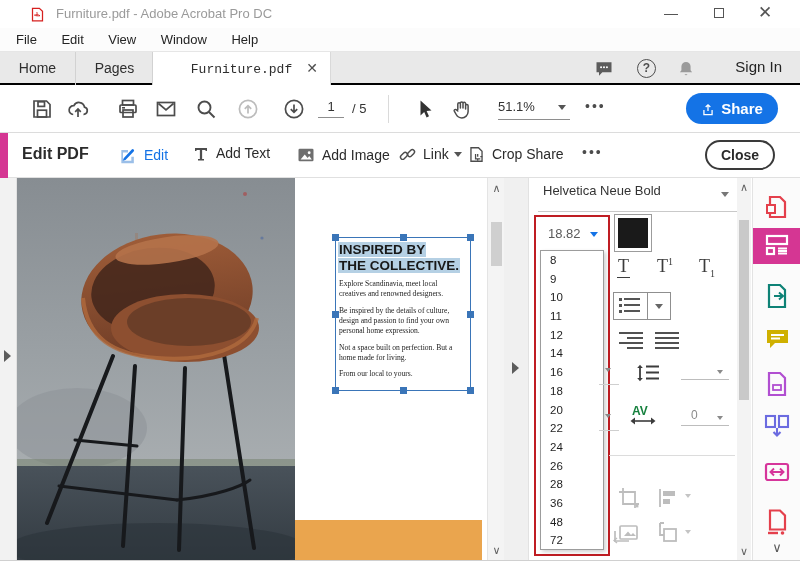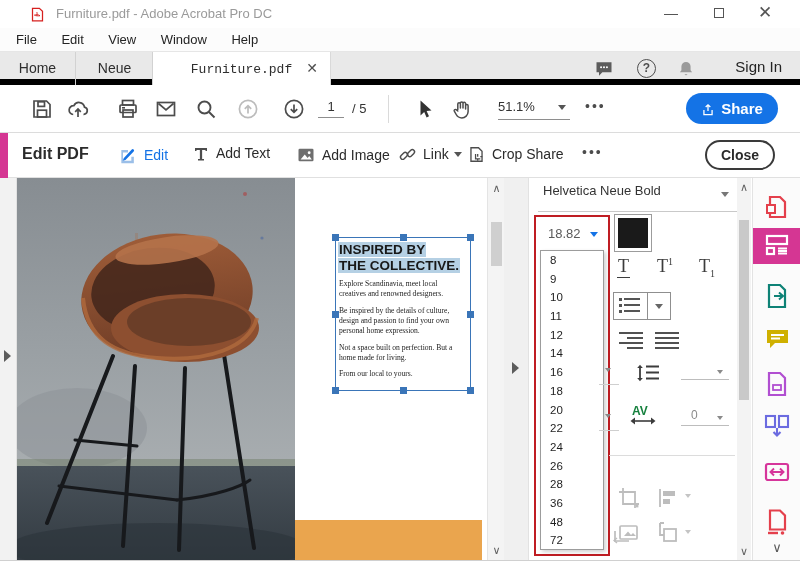--- a/index.html
+++ b/index.html
@@ -16,21 +16,21 @@
   .win-max { right:52px; }
   .win-max .box { display:inline-block; width:10px; height:10px; border:1px solid #555; margin-top:8px; }
   .win-close { right:6px; font-size:17px; }
 
   
   .menubar { position:absolute; left:0; top:28px; width:800px; height:24px; background:#fcfcfc; border-bottom:1px solid #e6e6e6; }
   .menubar span { display:inline-block; padding:4px 10px 0 10px; font-size:13px; color:#242424; }
   .menubar span:first-child { margin-left:6px; }
 
   
-  .tabbar { position:absolute; left:0; top:52px; width:800px; height:33px; background:#e9e9e9; border-bottom:6px solid #000000;}
+  .tabbar { position:absolute; left:0; top:52px; width:800px; height:33px; background:#e9e9e9; border-bottom:2px solid #000000;}
   .tab { position:absolute; top:0; height:33px; line-height:33px; font-size:14px; color:#2e2e2e; text-align:center; }
   .tab-home { left:0; width:76px; border-right:1px solid #d2d2d2; }
   .tab-tools { left:77px; width:76px; border-right:1px solid #d2d2d2; }
   .tab-doc { left:153px; width:178px; background:#fff; border-right:1px solid #d9d9d9; height:34px; }
   .tab-doc .lbl { font-size:13px;font-family:Liberation Mono, monospace; }
   .tab-doc .x { position:absolute; right:12px; top:0; font-size:14px; color:#4e4e4e; }
   .tb-ico { position:absolute; top:7px; width:20px; height:20px; }
   .ico-comment { right:186px; }
   .ico-help { right:144px; width:19px; height:19px; border:1.6px solid #4e4e4e; border-radius:50%; text-align:center; line-height:16px; font-size:12px; font-weight:bold; color:#4e4e4e; }
   .ico-bell { right:104px; }
@@ -169,21 +169,21 @@
   <div class="menubar">
     <span>File</span>
     <span>Edit</span>
     <span>View</span>
     <span>Window</span>
     <span>Help</span>
   </div>
 
   <div class="tabbar">
     <div class="tab tab-home">Home</div>
-    <div class="tab tab-tools">Neue</div>
+    <div class="tab tab-tools">Pages</div>
     <div class="tab tab-doc">
       <span class="lbl">Furniture.pdf</span>
       <span class="x">✕</span>
     </div>
     <svg class="tb-ico ico-comment" viewBox="0 0 24 24">
         <path d="M3 4 h18 v12 h-11 l-4 4 v-4 h-3 z" fill="#5c5c5c"></path>
         <circle cx="8.5" cy="10" r="1.2" fill="#fff"></circle>
         <circle cx="12" cy="10" r="1.2" fill="#fff"></circle>
         <circle cx="15.5" cy="10" r="1.2" fill="#fff"></circle>
       </svg>

